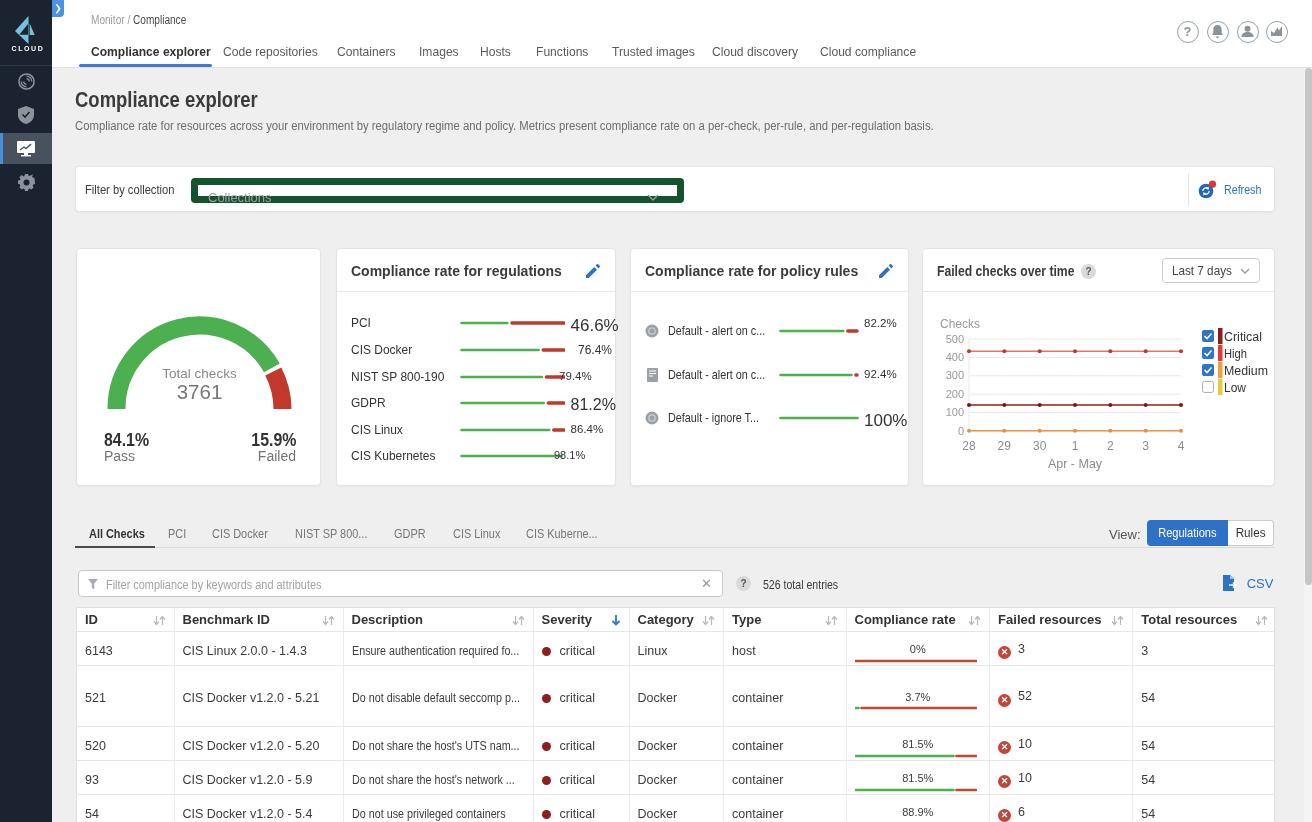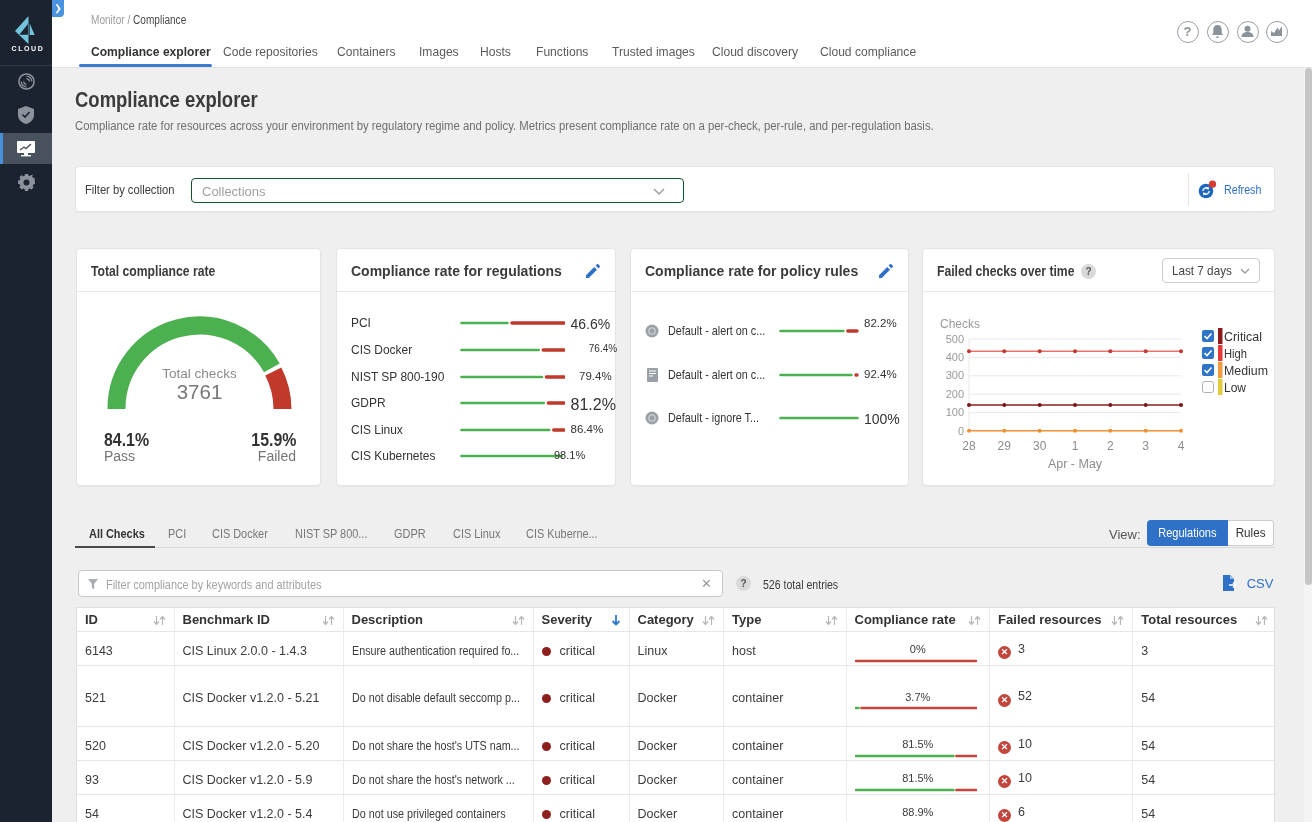--- a/index.html
+++ b/index.html
@@ -27,21 +27,21 @@
 
 .card { position:absolute; background:#fff; border-radius:4px; border:1px solid #e4e4e4; box-shadow:0 1px 2px rgba(0,0,0,0.04); }
 .cardhead { position:absolute; left:0; top:0; right:0; height:43px; border-bottom:1px solid #e9e9e9; }
 .cardtitle { position:absolute; left:14px; top:14px; font-size:14px; font-weight:bold; color:#3b3b3b; }
 h1#title { position:absolute; left:75px; top:87px; font-size:22px; font-weight:bold; color:#3b3b3b; transform:scaleX(0.84); transform-origin:0 50%; }
 #subtitle { position:absolute; left:75px; top:119px; font-size:12.5px; color:#6e6e6e; transform:scaleX(0.905); transform-origin:0 50%; white-space:nowrap; }
 
 
 #filtercard { left:75px; top:166px; width:1200px; height:46px; }
 #filterlabel { position:absolute; left:9px; top:15px; font-size:13px; color:#3d3d3d; transform:scaleX(0.86); transform-origin:0 50%; }
-#colselect { position:absolute; left:115px; top:11px; width:493px; height:25px; border:1px solid #14532d; border-radius:4px; background:#fff; }
+#colselect { position:absolute; left:115px; top:11px; width:493px; height:25px; border:7px solid #14532d; border-radius:4px; background:#fff; }
 #colselect span { position:absolute; left:10px; top:5px; font-size:13px; color:#a0a0a0; }
 #fdivider { position:absolute; left:1112px; top:6px; width:1px; height:33px; background:#e4e4e4; }
 #refresh { position:absolute; left:1121px; top:13px; }
 
 
 .tab2 { position:absolute; top:526px; font-size:13px; color:#777; white-space:nowrap; transform:scaleX(0.84); transform-origin:0 50%; }
 .tab2.active { color:#333; font-weight:bold; }
 #tab2line { position:absolute; left:75px; top:547px; width:1200px; height:1px; background:#d9d9d9; }
 #tab2under { position:absolute; left:75px; top:546px; width:80px; height:2px; background:#4a4a4a; }
 #viewlabel { position:absolute; left:1109px; top:527px; font-size:13px; color:#555; }
@@ -168,23 +168,20 @@
       <path d="M5.8 11a3.2 3.2 0 0 1 5.5-2.2M12.2 11a3.2 3.2 0 0 1-5.5 2.2" stroke="#fff" stroke-width="1.4" fill="none"></path>
       <path d="M11.5 6.5 L12 9.5 L9 9 Z" fill="#fff"></path>
         <path d="M6.5 15.5 L6 12.5 L9 13 Z" fill="#fff"></path>
       <circle cx="15.5" cy="4.2" r="3.6" fill="#d63a32"></circle>
     </svg>
     <span style="position:absolute;left:27px;top:2px;font-size:13px;color:#2e71c6;transform:scaleX(0.82);transform-origin:0 50%;display:inline-block">Refresh</span>
   </div>
 </div>
 
 <div class="card" id="card1" style="left:76px;top:248px;width:245px;height:238px">
-  <div class="cardhead">
-      <div class="cardtitle" style="transform:scaleX(0.87);transform-origin:0 50%">Total compliance rate</div>
-    </div>
   <svg width="245" height="142" style="position:absolute;left:0;top:48px">
     <path d="M 39.5 112 A 83 83 0 0 1 194.9 70.9" stroke="#4caf50" stroke-width="18" fill="none"></path>
     <path d="M 196.3 74.5 A 83 83 0 0 1 205.5 112" stroke="#c0392b" stroke-width="18" fill="none"></path>
     <text x="122.5" y="80.5" text-anchor="middle" font-size="13.5" fill="#8a8a8a">Total checks</text>
     <text x="122.5" y="102" text-anchor="middle" font-size="20.5" fill="#787878">3761</text>
   </svg>
   <div style="position:absolute;left:27px;top:180px;font-size:18.5px;font-weight:bold;color:#333;transform:scaleX(0.86);transform-origin:0 50%">84.1%</div>
   <div style="position:absolute;left:27px;top:199px;font-size:14px;color:#757575">Pass</div>
   <div style="position:absolute;right:24px;top:180px;font-size:18.5px;font-weight:bold;color:#333;transform:scaleX(0.86);transform-origin:100% 50%">15.9%</div>
   <div style="position:absolute;right:24px;top:199px;font-size:14px;color:#757575;text-align:right">Failed</div>
@@ -196,33 +193,33 @@
     <svg width="14" height="14" viewBox="0 0 14 14" style="position:absolute;right:15px;top:15px">
         <path d="M0 11.2 V14 H2.8 L11 5.8 L8.2 3 Z M13.7 3.1 a1 1 0 0 0 0-1.4 L12.3 .3 a1 1 0 0 0-1.4 0 L9.6 1.6 L12.4 4.4 Z" fill="#2e71c6"></path>
       </svg>
   </div>
   <div id="regrows">
       <div style="position:absolute;left:14px;top:66px;font-size:13px;color:#333;transform:scaleX(0.92);transform-origin:0 50%">PCI</div>
       <svg width="105" height="8" style="position:absolute;left:123px;top:70px">
         <line x1="1.5" y1="4" x2="47.4" y2="4" stroke="#4caf50" stroke-width="2.6" stroke-linecap="round"></line>
         <line x1="51.9" y1="4" x2="104" y2="4" stroke="#c0392b" stroke-width="3.4" stroke-linecap="round"></line>
       </svg>
-      <div style="position:absolute;left:233.5px;top:67px;width:30px;text-align:right;font-size:14px;color:#333">46.6%</div>
+      <div style="position:absolute;left:233.5px;top:67px;width:30px;text-align:right;font-size:17px;color:#333">46.6%</div>
     <div style="position:absolute;left:14px;top:93px;font-size:13px;color:#333;transform:scaleX(0.92);transform-origin:0 50%">CIS Docker</div>
       <svg width="105" height="8" style="position:absolute;left:123px;top:97px">
         <line x1="1.5" y1="4" x2="78.7" y2="4" stroke="#4caf50" stroke-width="2.6" stroke-linecap="round"></line>
         <line x1="83.2" y1="4" x2="104" y2="4" stroke="#c0392b" stroke-width="3.4" stroke-linecap="round"></line>
       </svg>
-      <div style="position:absolute;left:251px;top:94px;width:30px;text-align:center;font-size:10px;color:#333">76.4%</div>
+      <div style="position:absolute;left:241px;top:94px;width:30px;text-align:right;font-size:12px;color:#333">76.4%</div>
     <div style="position:absolute;left:14px;top:119.5px;font-size:13px;color:#333;transform:scaleX(0.92);transform-origin:0 50%">NIST SP 800-190</div>
       <svg width="105" height="8" style="position:absolute;left:123px;top:123.5px">
         <line x1="1.5" y1="4" x2="81.9" y2="4" stroke="#4caf50" stroke-width="2.6" stroke-linecap="round"></line>
         <line x1="86.4" y1="4" x2="104" y2="4" stroke="#c0392b" stroke-width="3.4" stroke-linecap="round"></line>
       </svg>
-      <div style="position:absolute;left:242px;top:120.5px;width:30px;text-align:right;font-size:11.5px;color:#333">79.4%</div>
+      <div style="position:absolute;left:222px;top:120.5px;width:30px;text-align:right;font-size:11.5px;color:#333">79.4%</div>
     <div style="position:absolute;left:14px;top:146px;font-size:13px;color:#333;transform:scaleX(0.92);transform-origin:0 50%">GDPR</div>
       <svg width="105" height="8" style="position:absolute;left:123px;top:150px">
         <line x1="1.5" y1="4" x2="83.8" y2="4" stroke="#4caf50" stroke-width="2.6" stroke-linecap="round"></line>
         <line x1="88.3" y1="4" x2="104" y2="4" stroke="#c0392b" stroke-width="3.4" stroke-linecap="round"></line>
       </svg>
       <div style="position:absolute;left:233.5px;top:147px;width:30px;text-align:right;font-size:16px;color:#333">81.2%</div>
     <div style="position:absolute;left:14px;top:172.5px;font-size:13px;color:#333;transform:scaleX(0.92);transform-origin:0 50%">CIS Linux</div>
       <svg width="105" height="8" style="position:absolute;left:123px;top:176.5px">
         <line x1="1.5" y1="4" x2="89.2" y2="4" stroke="#4caf50" stroke-width="2.6" stroke-linecap="round"></line>
         <line x1="93.7" y1="4" x2="104" y2="4" stroke="#c0392b" stroke-width="3.4" stroke-linecap="round"></line>
@@ -267,21 +264,21 @@
       </svg>
       <div style="position:absolute;left:233px;top:118.5px;font-size:11.5px;color:#333">92.4%</div>
     <svg width="14" height="14" style="position:absolute;left:14px;top:162px">
         <circle cx="7" cy="7" r="6.5" fill="#9aa0a6"></circle>
         <circle cx="7" cy="7" r="3.2" fill="none" stroke="#c9cdd1" stroke-width="1.3"></circle>
       </svg>
       <div style="position:absolute;left:37px;top:161px;font-size:13px;color:#333;transform:scaleX(0.83);transform-origin:0 50%;white-space:nowrap">Default - ignore T...</div>
       <svg width="80" height="8" style="position:absolute;left:148px;top:165px">
         <line x1="1.5" y1="4" x2="78.5" y2="4" stroke="#4caf50" stroke-width="2.6" stroke-linecap="round"></line>
       </svg>
-      <div style="position:absolute;left:233px;top:162px;font-size:14px;color:#333">100%</div>
+      <div style="position:absolute;left:233px;top:162px;font-size:17px;color:#333">100%</div>
     </div>
 </div>
 
 <div class="card" id="card4" style="left:922px;top:248px;width:353px;height:238px">
   <div class="cardhead">
       <div class="cardtitle" style="transform:scaleX(0.87);transform-origin:0 50%">Failed checks over time</div>
     <div style="position:absolute;left:158px;top:15px;width:15px;height:15px;border-radius:50%;background:#d9d9d9;color:#555;font-size:10px;font-weight:bold;text-align:center;line-height:15px">?</div>
     <div style="position:absolute;right:14px;top:9px;width:98px;height:25px;border:1px solid #ccc;border-radius:4px">
       <span style="position:absolute;left:9px;top:4px;font-size:13px;color:#444;transform:scaleX(0.9);transform-origin:0 50%;display:inline-block;white-space:nowrap">Last 7 days</span>
       <svg width="10" height="7" style="position:absolute;right:9px;top:9px">

